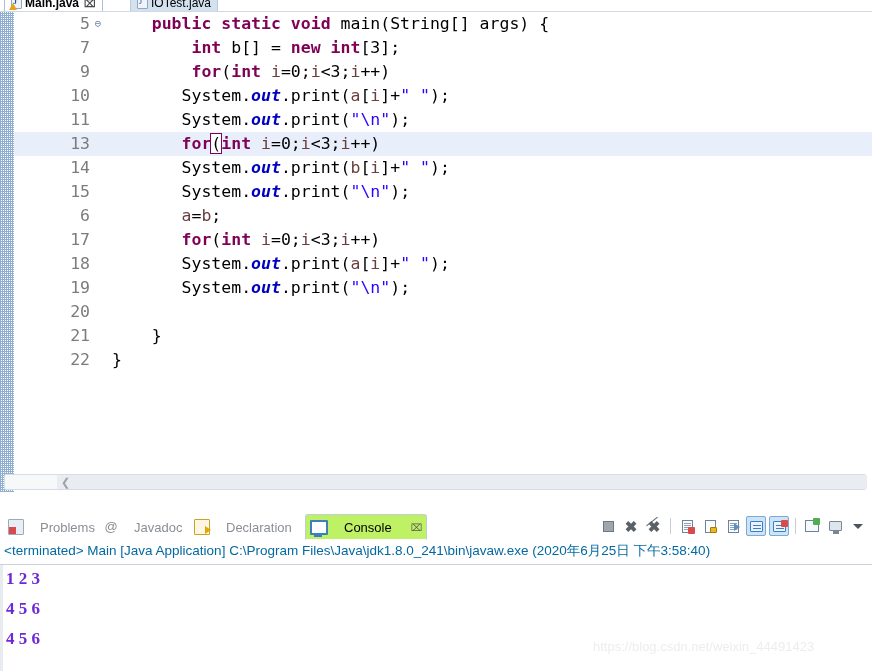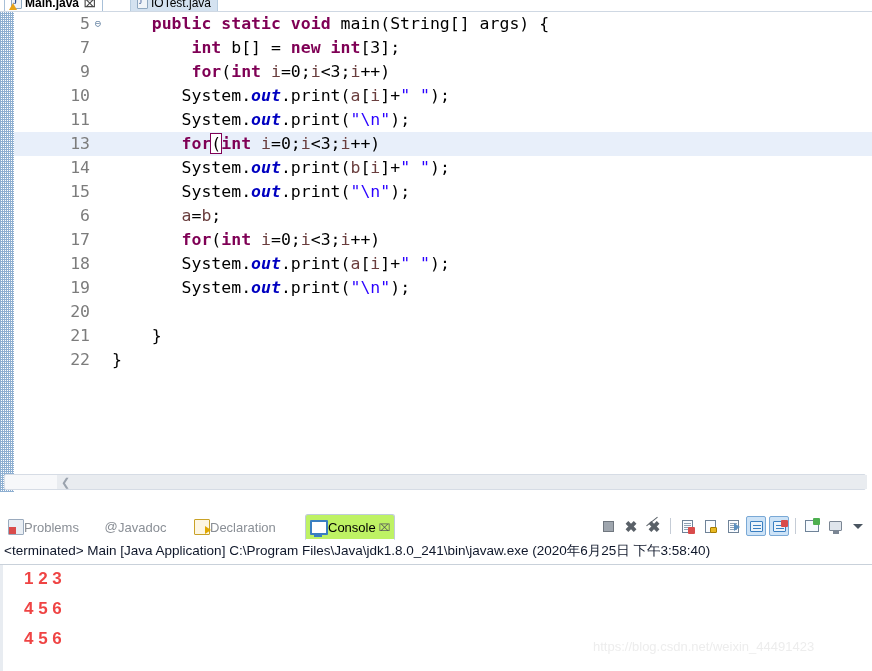--- a/index.html
+++ b/index.html
@@ -198,21 +198,21 @@
     width: 872px; height: 28px;
     background: #ffffff;
     border-bottom: 1px solid #c8d3e0;
   }
   .ptab {
     position: absolute;
     top: 3px;
     height: 24px;
     display: flex;
     align-items: center;
-    gap: 0;
+    gap: 16px;
     font-size: 13px;
     color: #8a8f96;
     white-space: nowrap;
     padding: 0 4px;
     box-sizing: border-box;
   }
   .ptab-active {
     color: #000000;
     font-weight: normal;
     background: #bef264;
@@ -446,35 +446,35 @@
     width: 872px;
     bottom: 0;
     background: #ffffff;
     overflow: hidden;
   }
   .term-line {
     position: absolute;
     left: 4px; top: 2px;
     font-family: "Liberation Sans", sans-serif;
     font-size: 13.5px;
-    color: #0f172a;
+    color: #0369a1;
     white-space: nowrap;
   }
   .console-sep {
     position: absolute;
     left: 0; top: 24px;
     width: 872px; height: 1px;
     background: #c9d1da;
   }
   .out-line {
     position: absolute;
-    left: 24px;
-    font-family: Liberation Sans, sans-serif;
+    left: 6px;
+    font-family: Liberation Serif, serif;
     font-size: 17px;
-    color: #ef4444;
+    color: #6d28d9;
     white-space: pre;
     font-weight: bold;
   }
   .console-left-rail {
     position: absolute;
     left: 0; top: 25px;
     width: 3px; bottom: 0;
     background: #e8ecf1;
   }
   .watermark {

